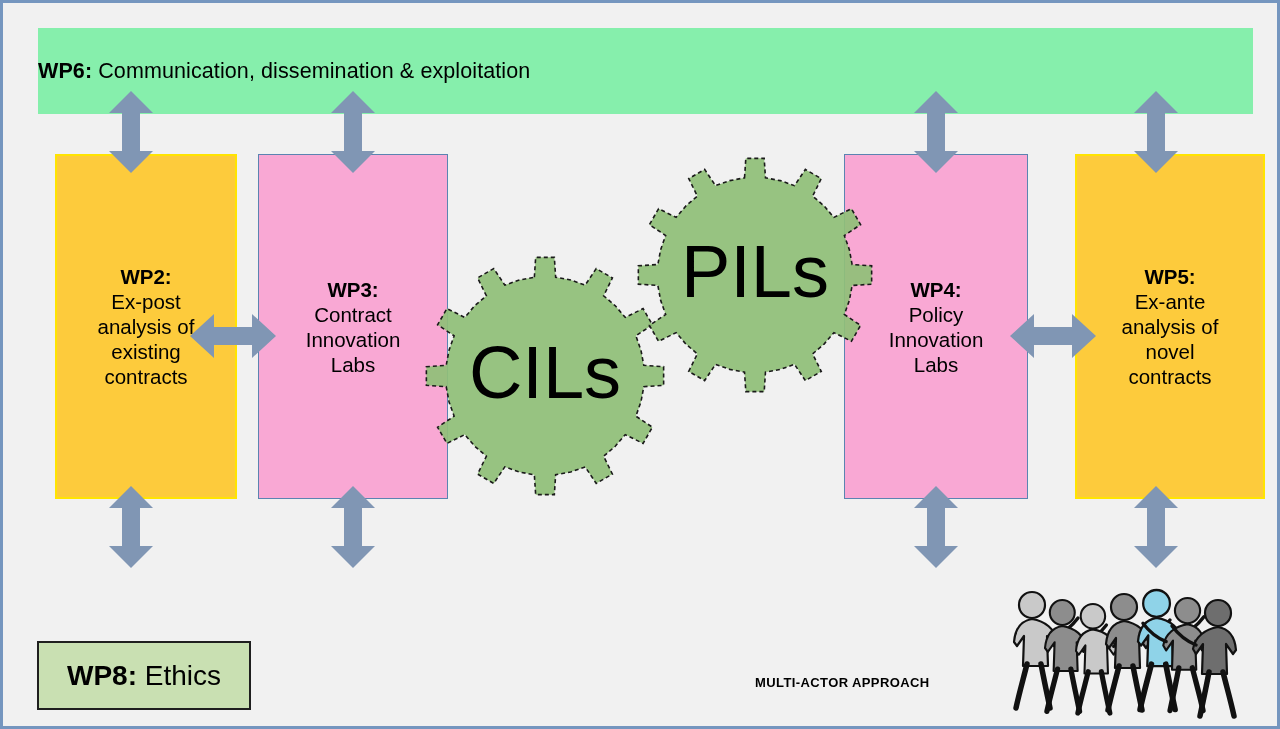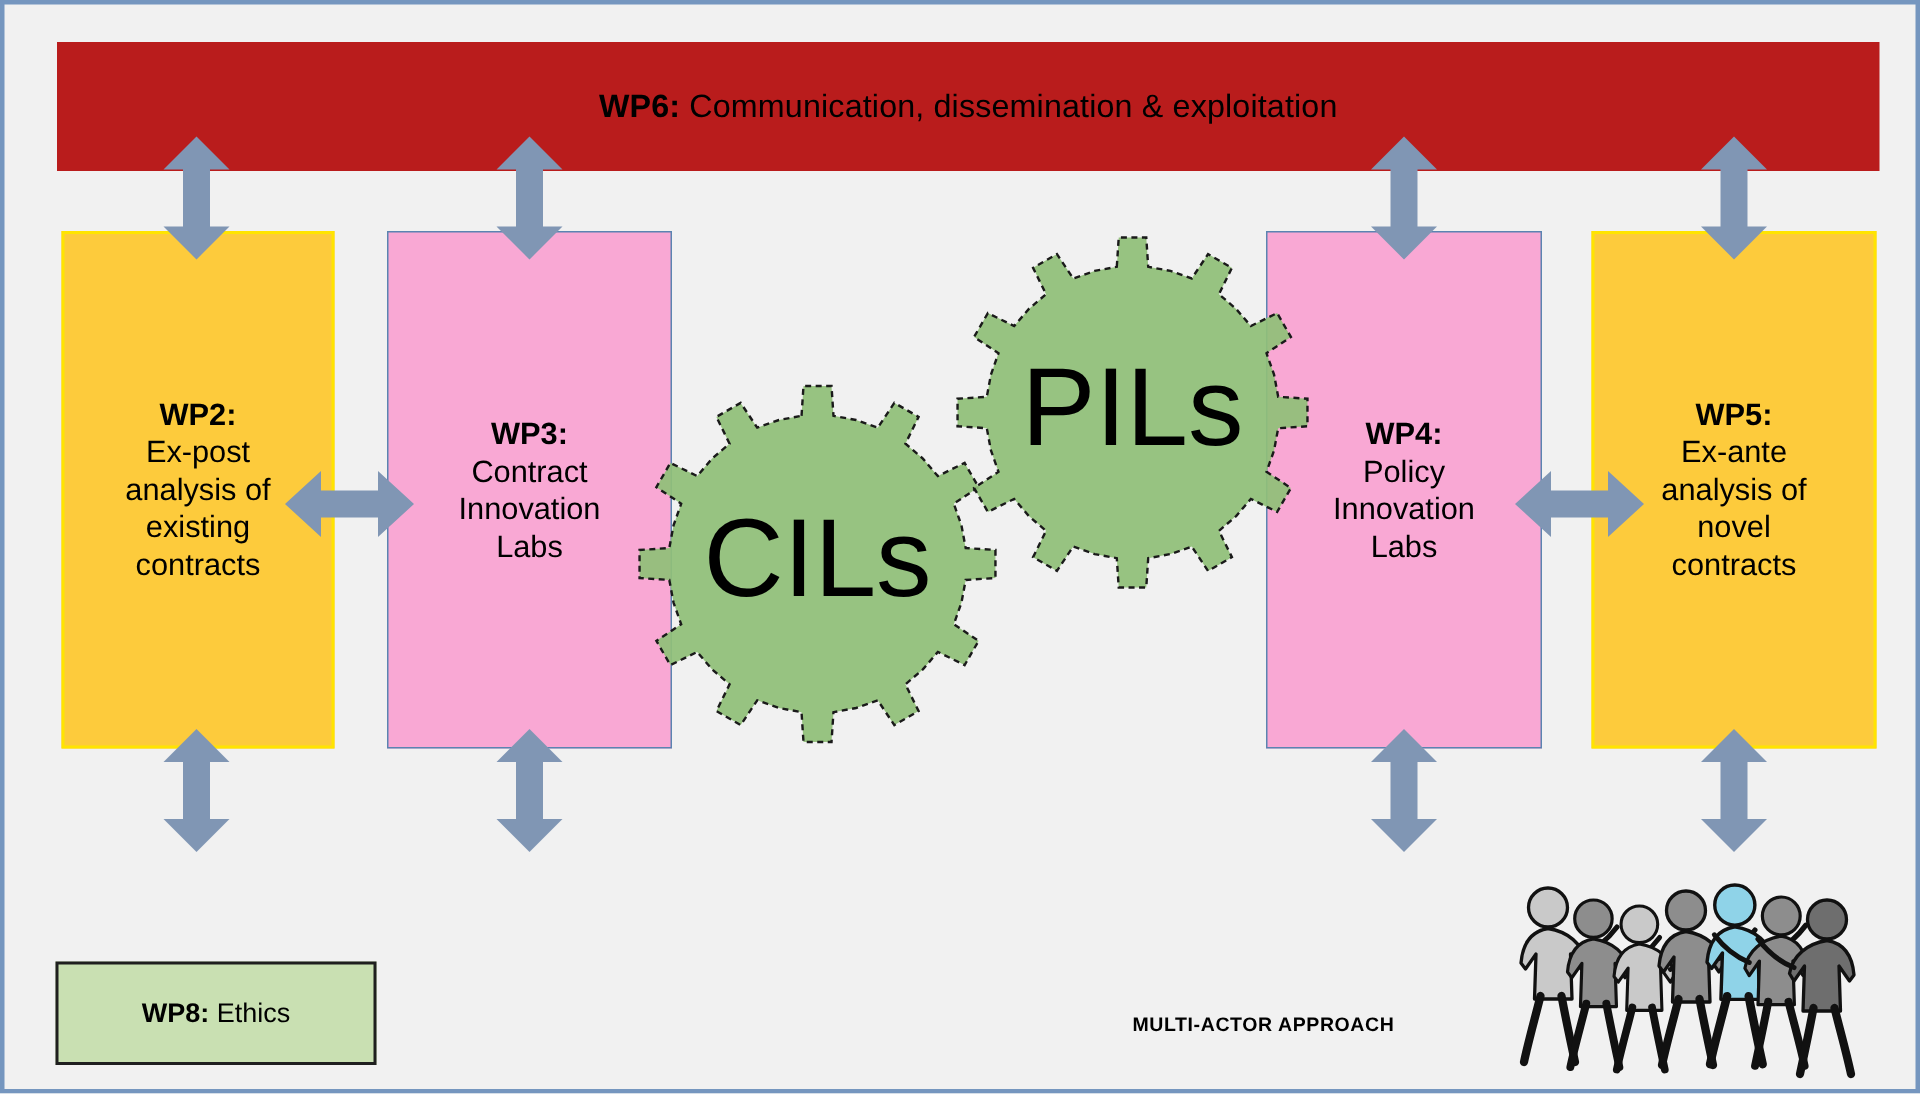--- a/index.html
+++ b/index.html
@@ -13,24 +13,24 @@
     position:relative;
     width:1280px;height:729px;
     background:#f1f1f1;
     box-sizing:border-box;
     border:3px solid #7596bf;
   }
 
   
   .bar{
     position:absolute;
-    background:#b91c1c;
+    background:#86efac;
     display:flex;
     align-items:center;
-    justify-content:center;
+    justify-content:flex-start;
     color:#000;
   }
   .bar .txt{
     font-size:21.5px;
     letter-spacing:.1px;
     white-space:nowrap;
   }
   .bar .txt b{font-weight:bold;}
 
   #wp6{left:35px;top:25px;width:1215px;height:86px;}
@@ -44,21 +44,21 @@
     justify-content:center;
     text-align:center;
     box-sizing:border-box;
     line-height:1.22;
     font-size:20.5px;
     color:#000;
     padding:0 6px;
   }
   .wpbox .inner{width:100%;}
   .wpbox .hdr{font-weight:bold;display:block;}
-  .yellow{background:#fdcb3c;border:2px solid #ffe401;}
+  .yellow{background:#fdcb3c;border:2px solid #ffe401;margin-left:14px;}
   .green{background:#f9a8d4;border:1px solid #5b84b1;}
 
   #wp2{left:38px;top:151px;width:182px;height:345px;}
   #wp3{left:255px;top:151px;width:190px;height:345px;}
   #wp4{left:841px;top:151px;width:184px;height:345px;}
   #wp5{left:1058px;top:151px;width:190px;height:345px;}
 
   
   .arrow{position:absolute;}
 
@@ -74,21 +74,21 @@
 
   
   .footbox{
     position:absolute;
     background:#c9e0b2;
     border:2.5px solid #1f1f1f;
     display:flex;
     align-items:center;
     justify-content:center;
     box-sizing:border-box;
-    font-size:18px;
+    font-size:28px;
     color:#000;
     white-space:nowrap;
   }
   .footbox .hdr{font-weight:bold;}
   #wp8{left:34px;top:638px;width:214px;height:69px;}
   #wp7{left:317px;top:638px;width:412px;height:69px;}
 
   #maa{
     position:absolute;
     left:752px;top:672px;

